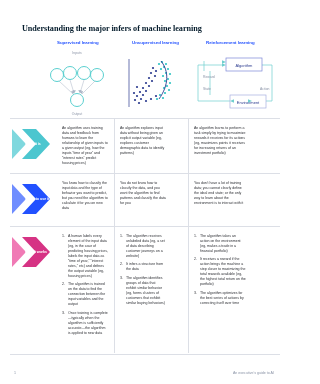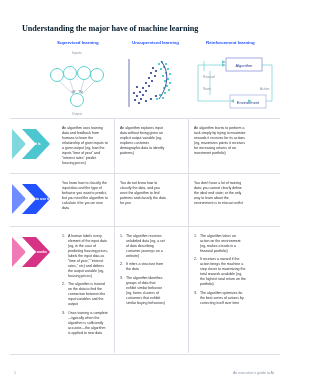--- a/index.html
+++ b/index.html
@@ -186,21 +186,21 @@
     bottom: 9px;
     font-size: 3.6px;
     color: #8a93a6;
   }
 </style>
 </head>
 <body>
 
 <div class="page">
 
-  <div class="title">Understanding the major have of machine learning</div>
+  <div class="title">Understanding the major infers of machine learning</div>
 
   <div class="grid">
 
     <div class="colhead-row">
       <div class="col-head c1">Supervised learning</div>
       <div class="col-head c2">Unsupervised learning</div>
       <div class="col-head c3">Reinforcement learning</div>
     </div>
 
     <div class="diagram-band">

